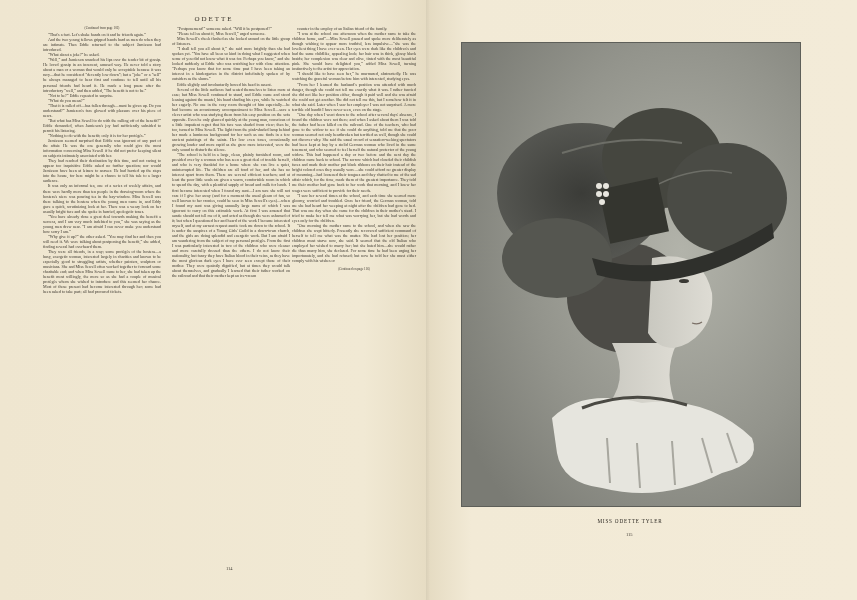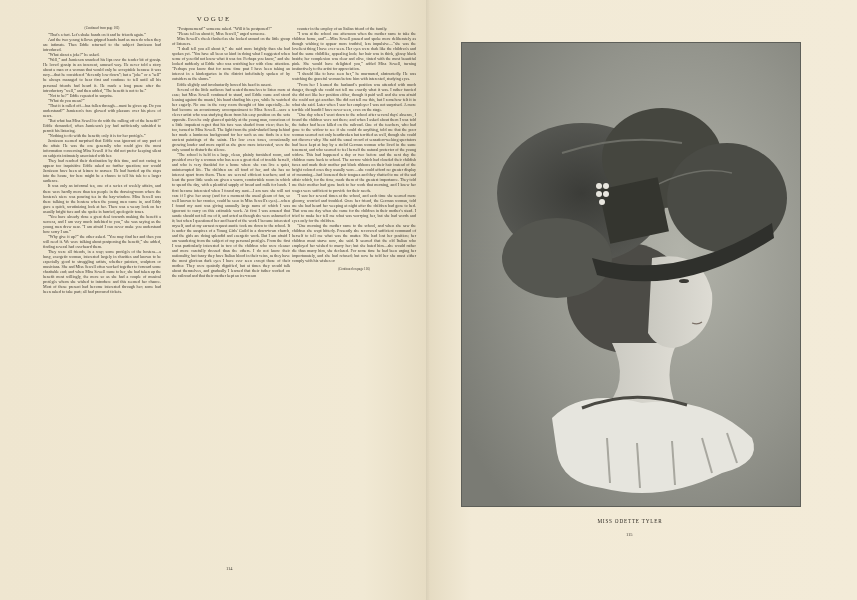--- a/index.html
+++ b/index.html
@@ -57,21 +57,21 @@
     position: absolute; left: 461px; top: 518px; width: 338px; text-align: center;
     font-size: 5.2px; letter-spacing: 0.8px; color: #2e2a24;
   }
 </style>
 </head>
 <body>
 
 <div class="spread">
 
   <div class="page-left">
-    <div class="running-head">VOGUE</div>
+    <div class="running-head">ODETTE</div>
 
     <div class="col c1">
       <p class="cont">(Continued from page 102)</p>
       <p>“That's a fact. Let's shake hands on it and be friends again.”</p>
       <p>And the two young fellows gripped hands hard as men do when they are intimate. Then Eddie returned to the subject Jamieson had introduced.</p>
       <p>“What about a joke?” he asked.</p>
       <p>“Well,” and Jamieson smacked his lips over the tender bit of gossip. He loved gossip in an innocent, amused way. He never told a story about a man or a woman that would only be acceptable because it was racy—that he considered “decently low down”; but a “joke” or a “sell” he always managed to hear first and continue to tell until all his personal friends had heard it. He made a long pause after the introductory “well,” and then added, “The benefit is not to be.”</p>
       <p>“Not to be?” Eddie repeated in surprise.</p>
       <p>“What do you mean?”</p>
       <p>“That it is called off—has fallen through—must be given up. Do you understand?” Jamieson's face glowed with pleasure over his piece of news.</p>

